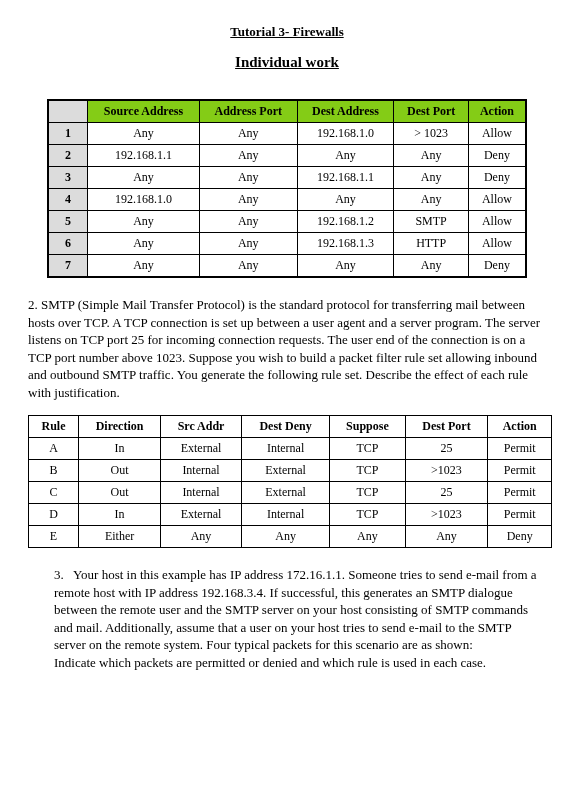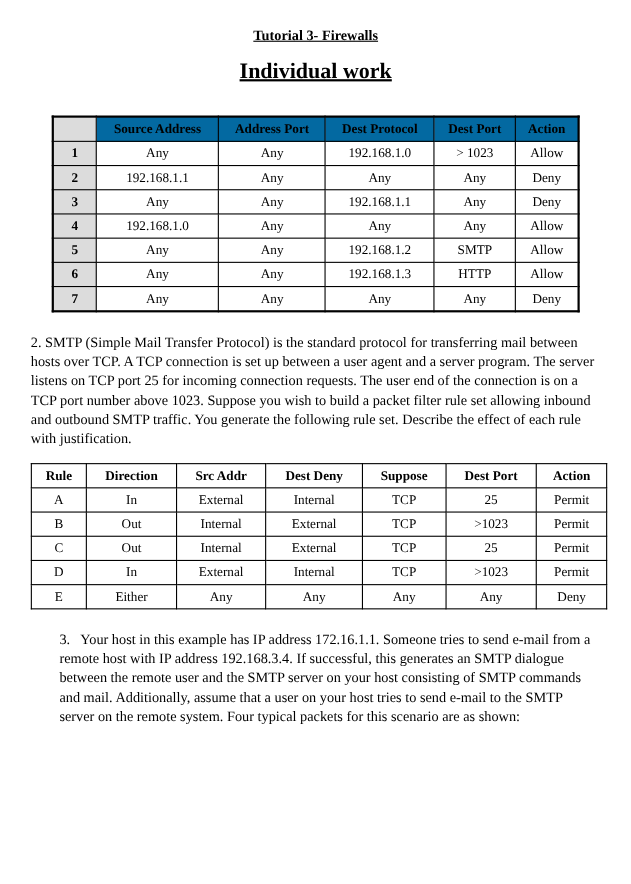--- a/index.html
+++ b/index.html
@@ -11,60 +11,60 @@
     width: 574px;
     box-sizing: border-box;
     background: #fff;
   }
   .title, .subtitle {
     text-align: center;
     font-weight: bold;
     text-decoration: underline;
   }
   .title { font-size: 13px; margin-bottom: 14px; }
-  .subtitle { font-size: 20px; margin-bottom: 28px; }
+  .subtitle { font-size: 15px; margin-bottom: 28px; }
   .qblock { margin-bottom: 18px; }
   .qtext { line-height: 1.35; }
   .num { display: inline; }
   table {
     border-collapse: collapse;
     margin: 14px auto 18px auto;
     font-family: "Times New Roman", serif;
     font-size: 12px;
   }
   table.fw1 { width: 480px; }
   table.fw2 { width: 524px; }
   th, td {
     border: 1px solid #000;
     padding: 3px 6px;
     text-align: center;
     white-space: nowrap;
   }
   table.fw1 { border: 2px solid #000; }
-  table.fw1 th { background: #0369a1; font-weight: bold; }
+  table.fw1 th { background: #84cc16; font-weight: bold; }
   table.fw1 td.rownum { background: #dcdcdc; font-weight: bold; width: 26px; }
   table.fw1 th.corner { background: #dcdcdc; }
   table.fw2 th { font-weight: bold; }
   .q3 { padding-left: 26px; }
 </style>
 </head>
 <body>
 
 <div class="title">Tutorial 3- Firewalls</div>
 <div class="subtitle">Individual work</div>
 
 <div class="qblock">
 
   <table class="fw1">
     <tbody>
         <tr>
       <th class="corner"></th>
       <th>Source Address</th>
       <th>Address Port</th>
-      <th>Dest Protocol</th>
+      <th>Dest Address</th>
       <th>Dest Port</th>
       <th>Action</th>
     </tr>
     <tr>
       <td class="rownum">1</td>
       <td>Any</td>
       <td>Any</td>
       <td>192.168.1.0</td>
       <td>&gt; 1023</td>
       <td>Allow</td>
@@ -184,14 +184,15 @@
       <td>Deny</td>
     </tr>
   </tbody>
     </table>
 </div>
 
 <div class="qblock q3">
   <div class="qtext">
     <span class="num">3.</span>&nbsp;&nbsp;
     <span>Your host in this example has IP address 172.16.1.1. Someone tries to send e-mail from a remote host with IP address 192.168.3.4. If successful, this generates an SMTP dialogue between the remote user and the SMTP server on your host consisting of SMTP commands and mail. Additionally, assume that a user on your host tries to send e-mail to the SMTP server on the remote system. Four typical packets for this scenario are as shown:</span><br>
+    <span>Indicate which packets are permitted or denied and which rule is used in each case.</span>
   </div>
 </div>
 
 </body></html>

